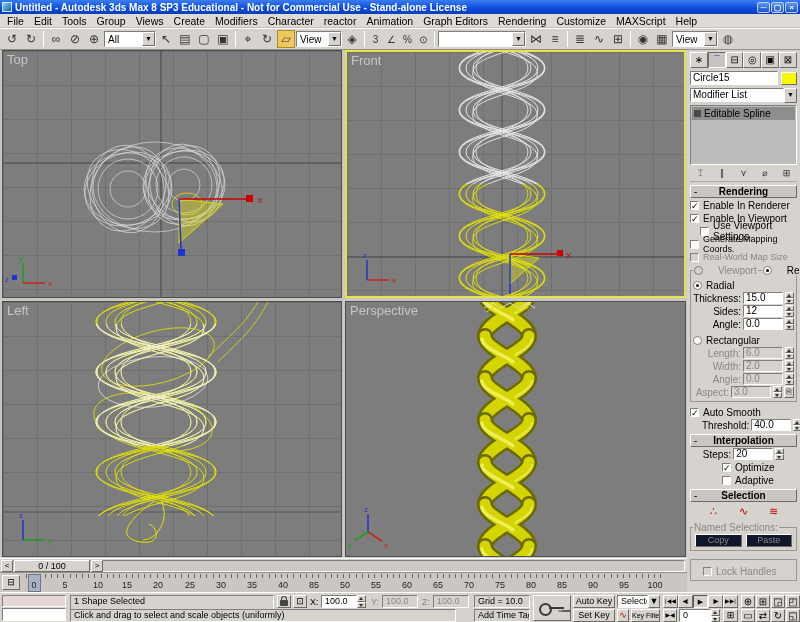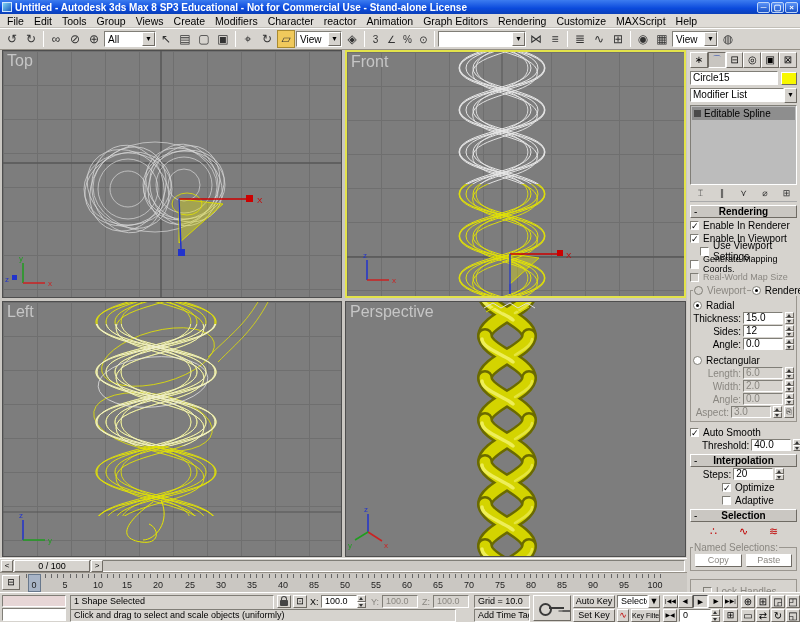--- a/index.html
+++ b/index.html
@@ -17,67 +17,67 @@
 .ti.sm{width:15px;font-size:10px}
 .tsep{width:1px;height:16px;background:#948f86;border-right:1px solid #fff;margin:0 2px;flex:none}
 .tsel{height:16px;background:#fff;border:1px solid;border-color:#807e77 #fff #fff #807e77;display:flex;align-items:center;font-size:10px;padding-left:3px;flex:none}
 .da{margin-left:auto;width:13px;height:100%;background:#d6d3ce;border:1px solid;border-color:#fff #6f6b64 #6f6b64 #fff;text-align:center;font-size:7px;line-height:12px;flex:none}
 .active-tool{background:#f0c95c;border:1px solid #a98a30}
 
 .vparea{position:absolute;left:0;top:50px;width:687px;height:507px;background:#cac7c2}
 .vp{position:absolute;background-color:#7d7d7d;overflow:hidden;border:1px solid #4e4e4e}
 .vp.grid{background-image:linear-gradient(to right,#6f6f6f 1px,transparent 1px),linear-gradient(to bottom,#6f6f6f 1px,transparent 1px);background-size:34px 34px}
 .vp.active{border:2px solid #e3e34a}
-.vplabel{position:absolute;top:1px;left:4px;color:#c6c6c6;font-size:16px;z-index:3}
+.vplabel{position:absolute;top:1px;left:4px;color:#c6c6c6;font-size:13px;z-index:3}
 .vpsvg{position:absolute;left:0;top:0}
 
 .cmdpanel{position:absolute;left:687px;top:50px;width:113px;height:542px;background:#d6d3ce;padding:0 3px;overflow:hidden;font-size:10px}
 .tabs{display:flex;height:18px;align-items:flex-end}
 .tab{flex:1;height:16px;border:1px solid;border-color:#fff #6f6b64 #6f6b64 #fff;background:#d6d3ce;text-align:center;font-size:10px;line-height:14px}
 .tab.active{border-color:#6f6b64 #fff #fff #6f6b64;background:#c8c5c0;color:#1a3fb0}
 .namerow{display:flex;gap:3px;margin:3px 0;align-items:center}
 .field{background:#fff;border:1px solid;border-color:#807e77 #fff #fff #807e77;height:14px;padding:0 2px;font-size:10px;line-height:12px;overflow:hidden}
 .name-input{flex:1}
 .swatch{width:16px;height:13px;background:#f8f800;border:1px solid;border-color:#fff #6f6b64 #6f6b64 #fff;flex:none}
 .modlist{display:flex;height:15px;margin-bottom:2px}
 .modlist .field{flex:1}
-.stack{height:80px;background:#bcbcbc;border:1px solid;border-color:#807e77 #fff #fff #807e77;padding:1px}
+.stack{height:60px;background:#bcbcbc;border:1px solid;border-color:#807e77 #fff #fff #807e77;padding:1px}
 .stackrow{height:13px;background:#8e8e8e;display:flex;align-items:center;gap:3px;padding:0 2px}
 .stackicon{width:7px;height:7px;background:#4a4a4a;flex:none}
 .stackbtns{display:flex;justify-content:space-between;padding:2px 2px;height:17px;border-bottom:1px solid #aaa}
 .sbtn{width:17px;height:13px;font-size:9px;text-align:center;line-height:12px;color:#333}
 .rollout{margin-top:3px}
 .rhead{height:13px;background:#cac7c2;border:1px solid;border-color:#fff #6f6b64 #6f6b64 #fff;text-align:center;font-weight:bold;font-size:10px;line-height:11px;position:relative}
 .rhead .minus{position:absolute;left:3px;top:0;font-weight:normal}
 .cbrow{display:flex;align-items:center;gap:4px;height:12px;margin-top:1px}
 .cbrow.ind{padding-left:10px}
 .cb{width:9px;height:9px;background:#fff;border:1px solid;border-color:#807e77 #fff #fff #807e77;font-size:9px;line-height:8px;text-align:center;flex:none}
 .cb.checked::before{content:"✓"}
 .cb.off::before{content:""}
 .cb.dis{background:#d6d3ce}
 .radio{width:9px;height:9px;border-radius:50%;background:#fff;border:1px solid #807e77;flex:none;position:relative}
 .radio.sel::before{content:"";position:absolute;inset:2px;background:#000;border-radius:50%}
 .radio.dis{background:#d6d3ce}
 .dis-t{color:#8a8781}
 .groupbox{border:1px solid #9a968f;position:relative;margin-top:7px;padding:7px 2px 3px}
 .legend{position:absolute;top:-6px;left:2px;right:2px;display:flex;gap:2px;align-items:center;font-size:10px}
-.legend .lg{background:#d6d3ce;display:flex;gap:4px;align-items:center;padding:0 1px}
+.legend .lg{background:#d6d3ce;display:flex;gap:15px;align-items:center;padding:0 1px}
 .legend .dash{flex:1;border-top:1px solid #9a968f;margin-top:5px}
 .sprow{display:flex;align-items:center;justify-content:flex-end;gap:2px;height:12px;margin-top:1px}
 .splabel{text-align:right;white-space:nowrap}
 .spfield{width:40px;height:12px;background:#fff;border:1px solid;border-color:#807e77 #fff #fff #807e77;font-size:10px;line-height:10px;padding:0 2px;flex:none}
 .spfield.dis{background:#d6d3ce;color:#8a8781}
 .spin{width:9px;height:12px;display:flex;flex-direction:column;flex:none}
 .spin i{flex:1;background:#d6d3ce;border:1px solid;border-color:#fff #6f6b64 #6f6b64 #fff;font-style:normal;position:relative}
 .spin i.up::before,.spin i.dn::before{content:"";position:absolute;left:1px;top:1px;border-left:2px solid transparent;border-right:2px solid transparent}
 .spin i.up::before{border-bottom:3px solid #333}
 .spin i.dn::before{border-top:3px solid #333}
 .lockbtn{width:10px;height:12px;background:#d6d3ce;border:1px solid;border-color:#fff #6f6b64 #6f6b64 #fff;font-size:7px;line-height:10px;text-align:center;flex:none}
 .redico{color:#c00000;font-size:11px;width:20px;text-align:center}
-.gbtn{flex:1;height:13px;background:#ffffff;border:1px solid;border-color:#fff #6f6b64 #6f6b64 #fff;text-align:center;font-size:9px;line-height:11px}
+.gbtn{flex:1;height:13px;background:#0f172a;border:1px solid;border-color:#fff #6f6b64 #6f6b64 #fff;text-align:center;font-size:9px;line-height:11px}
 
 .timeslider{position:absolute;left:0;top:558px;width:687px;height:14px;background:#d6d3ce;border-top:1px solid #fff}
 .ts-track{position:absolute;left:1px;top:1px;width:684px;height:12px;background:#ccc9c4;border:1px solid;border-color:#807e77 #fff #fff #807e77}
 .ts-arrow{position:absolute;top:1px;width:12px;height:12px;background:#d6d3ce;border:1px solid;border-color:#fff #6f6b64 #6f6b64 #fff;text-align:center;font-size:8px;line-height:10px}
 .ts-handle{position:absolute;left:14px;top:1px;width:76px;height:12px;background:#d6d3ce;border:1px solid;border-color:#fff #6f6b64 #6f6b64 #fff;text-align:center;font-size:9px;line-height:10px}
 .trackbar{position:absolute;left:0;top:572px;width:687px;height:20px;background:#cac7c2;border-top:1px solid #948f86}
 .tb-ticks{position:absolute;left:26px;top:1px;width:636px;height:4px;background:repeating-linear-gradient(90deg,#666 0 1px,transparent 1px 6.22px)}
 .tb-num{position:absolute;top:7px;transform:translateX(-50%);font-size:9px;color:#222}
 .tb-frame{position:absolute;left:28px;top:1px;width:13px;height:18px;background:#a8b4c6;border:1px solid #68788c}
 .tb-left-btn{position:absolute;left:2px;top:2px;width:18px;height:15px;background:#d6d3ce;border:1px solid;border-color:#fff #6f6b64 #6f6b64 #fff;text-align:center;font-size:9px;line-height:13px}

